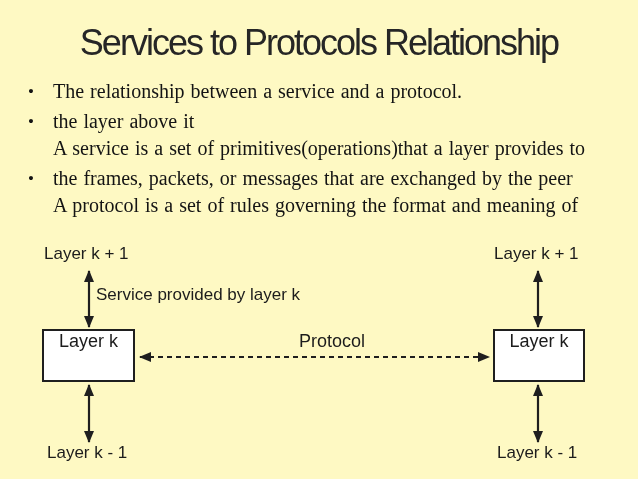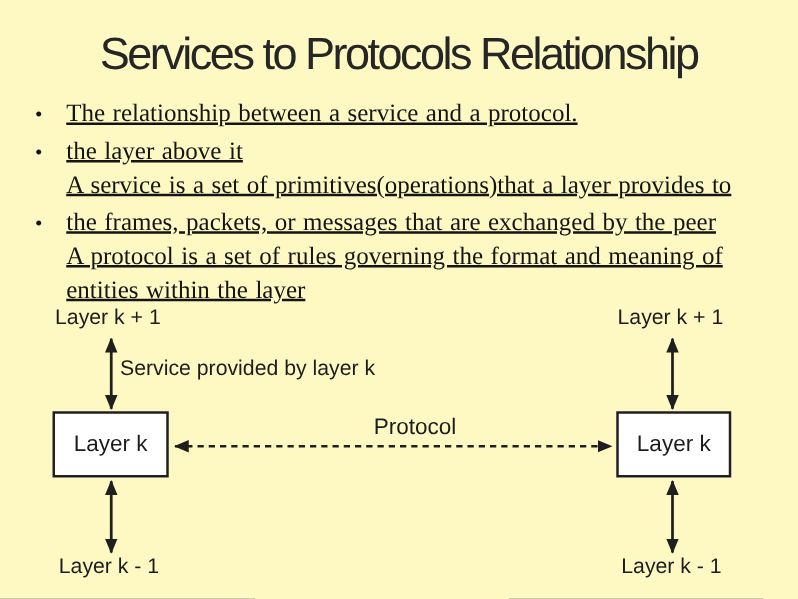--- a/index.html
+++ b/index.html
@@ -40,21 +40,21 @@
     color: #141414;
   }
   .bullet-item { display: flex; margin: 0 0 3px 0; }
   .bullet-marker {
     width: 25px;
     flex: 0 0 25px;
     font-size: 17px;
     line-height: 27px;
   }
   .bullet-text { flex: 1; }
-  .bullet-line { white-space: nowrap; word-spacing: 1px; text-decoration: underline; }
+  .bullet-line { white-space: nowrap; word-spacing: 1px; }
   .diagram {
     position: absolute;
     top: 240px;
     left: 0;
     width: 538px;
     height: 239px;
     font-family: "Liberation Sans", sans-serif;
     color: #1c1c1c;
   }
   .diagram svg { position: absolute; top: 0; left: 0; }
@@ -64,21 +64,21 @@
     line-height: 17px;
     white-space: nowrap;
     color: #1c1c1c;
   }
   .layer-box {
     position: absolute;
     box-sizing: border-box;
     border: 2px solid #1f1f1f;
     background: #ffffff;
     display: flex;
-    align-items: center;
+    align-items: flex-start;
     justify-content: center;
     font-size: 18px;
     color: #1c1c1c;
   }
   .box-left  { left: 42px;  top: 89px; width: 93px; height: 53px; }
   .box-right { left: 493px; top: 89px; width: 92px; height: 53px; }
   .lbl-top-left     { left: 44px;  top: 5px; }
   .lbl-top-right    { left: 494px; top: 5px; }
   .lbl-service      { left: 96px;  top: 46px; text-align: right; }
   .lbl-protocol     { left: 271px; top: 93px; font-size: 18px; margin-left: 28px; }
@@ -104,21 +104,20 @@
         <div class="bullet-text">
           <div class="bullet-line">the layer above it</div>
           <div class="bullet-line">A service is a set of primitives(operations)that a layer provides to</div>
         </div>
       </li>
       <li class="bullet-item">
         <span class="bullet-marker">•</span>
         <div class="bullet-text">
           <div class="bullet-line">the frames, packets, or messages that are exchanged by the peer</div>
           <div class="bullet-line">A protocol is a set of rules governing the format and meaning of</div>
-          <div class="bullet-line">entities within the layer</div>
         </div>
       </li>
     </ul>
 
   <div class="diagram">
 
     <svg width="638" height="239" viewBox="0 0 638 239">
       <defs>
         <marker id="arrowhead" viewBox="0 0 12 10" refX="11" refY="5" markerWidth="12" markerHeight="10" orient="auto-start-reverse" markerUnits="userSpaceOnUse">
           <path d="M0,0 L12,5 L0,10 Z" fill="#1f1f1f"></path>

